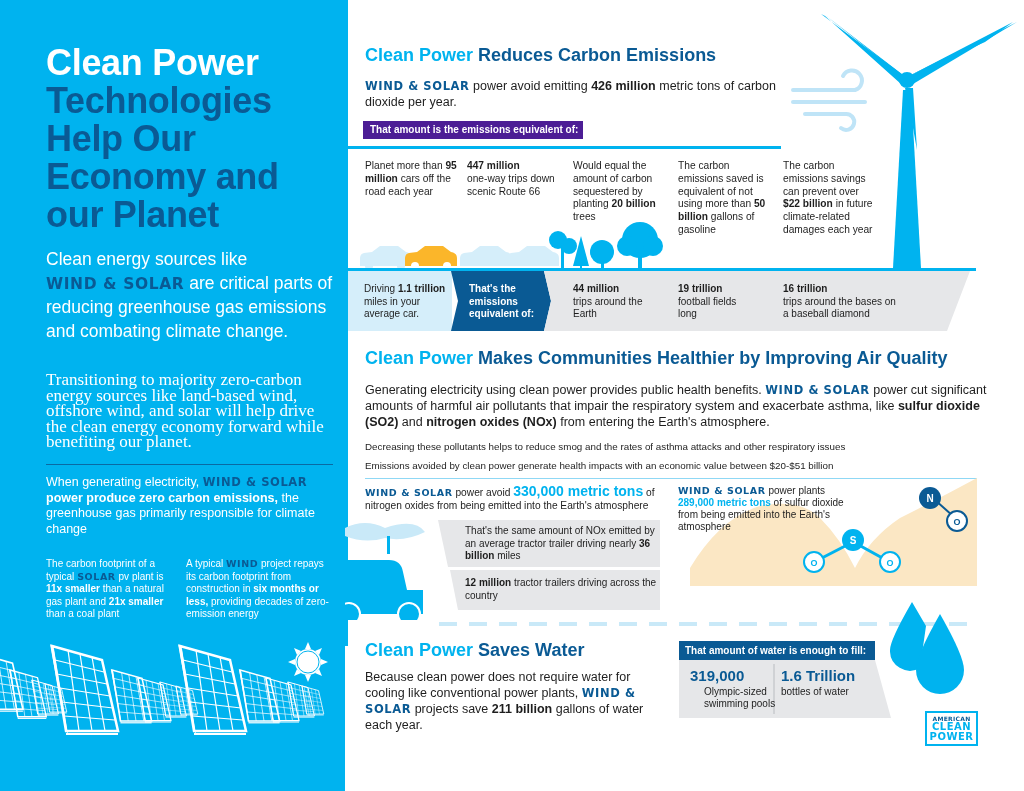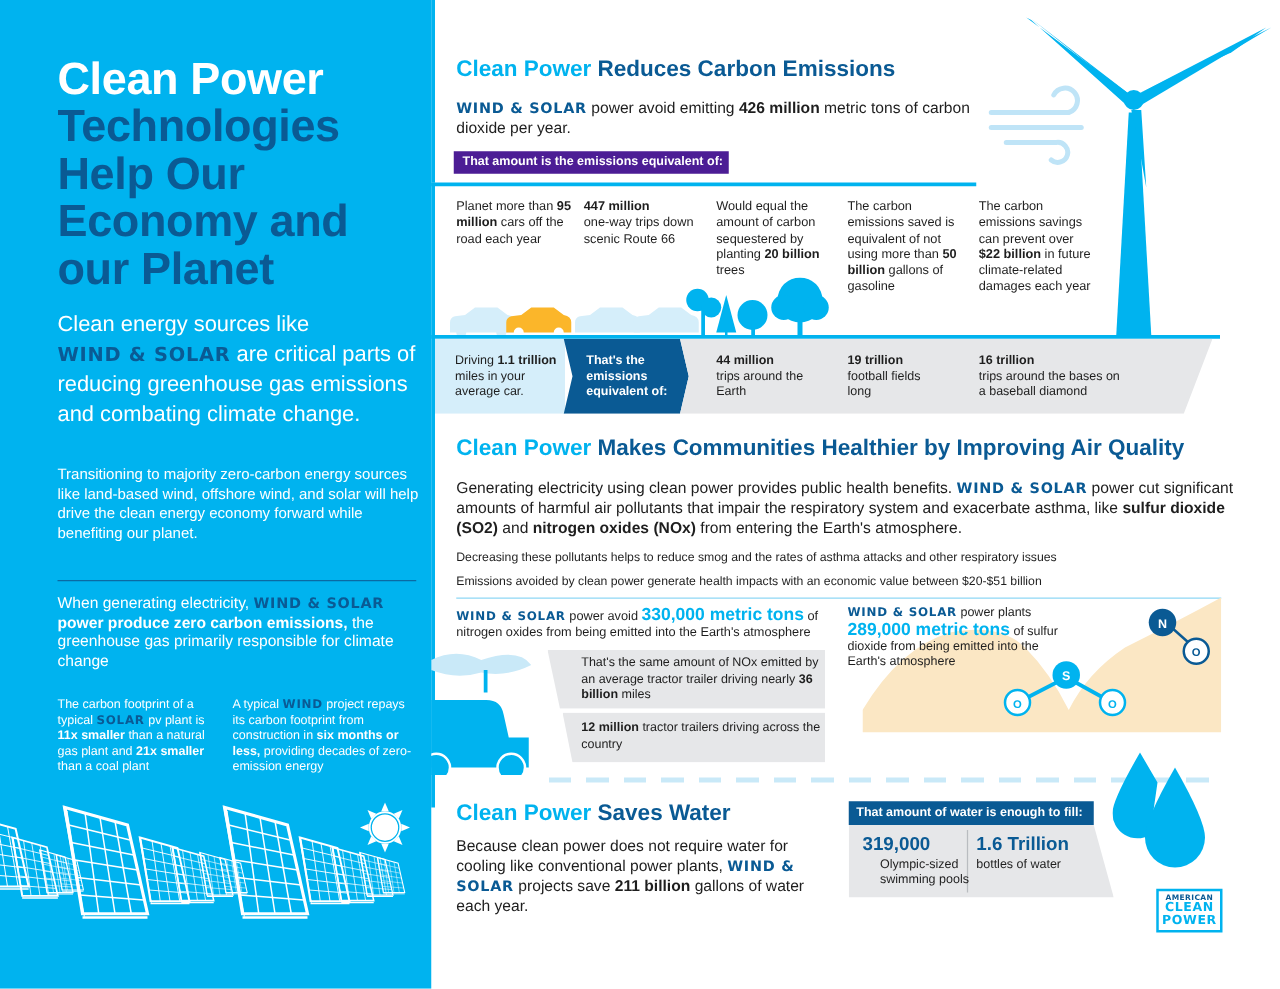--- a/index.html
+++ b/index.html
@@ -20,21 +20,21 @@
   }
   #left .title .t1 { color: #ffffff; display: block; }
   #left .title .t2 { color: #0a5a94; display: block; }
   #left .intro {
     position: absolute; left: 46px; top: 248px; width: 290px;
     font-size: 17.5px; line-height: 23.5px; color: #ffffff;
   }
   #left .intro .ws { color: #0a5a94; font-size: 15.5px; }
   #left .trans {
     position: absolute; left: 46px; top: 372px; width: 290px;
-    font-size: 12px; line-height: 15.5px; color: #ffffff;
+    font-size: 17px; line-height: 15.5px; color: #ffffff; font-family: Liberation Serif, serif;
   }
   #left .divider {
     position: absolute; left: 46px; top: 464px; width: 287px; height: 1px; background: #0a6aa3;
   }
   #left .zero {
     position: absolute; left: 46px; top: 475px; width: 290px;
     font-size: 12.5px; line-height: 15.5px; color: #ffffff;
   }
   #left .zero .ws { color: #0a5a94; font-size: 11.5px; }
   #left .foot {
@@ -78,21 +78,21 @@
   #air-value { position: absolute; left: 20px; top: 460px; font-size: 9.8px; }
   #air-line { position: absolute; left: 20px; top: 478px; width: 612px; height: 1px; background: #8fd8f5; }
 
   #nox-text { position: absolute; left: 20px; top: 485px; width: 310px; font-size: 10.2px; line-height: 12.5px; }
   #nox-text .ws { color: #0a5a94; font-size: 9.5px; }
   #nox-text .big { color: #00b3ef; font-weight: bold; font-size: 14px; }
   .nox-box { position: absolute; background: #e6e7e9; font-size: 10px; line-height: 12.5px; }
 
   #so2-text { position: absolute; left: 333px; top: 485px; width: 180px; font-size: 10px; line-height: 12px; }
   #so2-text .ws { color: #0a5a94; font-size: 9.5px; }
-  #so2-text .big { color: #00b3ef; font-weight: bold; font-size: 14px; }
+  #so2-text .big { color: #00b3ef; font-weight: bold; font-size: 10px; }
 
   #dash-line { position: absolute; left: 94px; top: 622px; width: 540px; height: 4px;
     background: repeating-linear-gradient(90deg, #c9e9f8 0 18px, transparent 18px 30px); }
 
   
   #water-title { left: 20px; top: 640px; }
   #water-lead { position: absolute; left: 20px; top: 669px; width: 300px; font-size: 12.5px; line-height: 16px; }
   #water-lead .ws { color: #0a5a94; font-size: 11.5px; }
   #water-badge {
     position: absolute; left: 334px; top: 641px; width: 196px; height: 19px;

